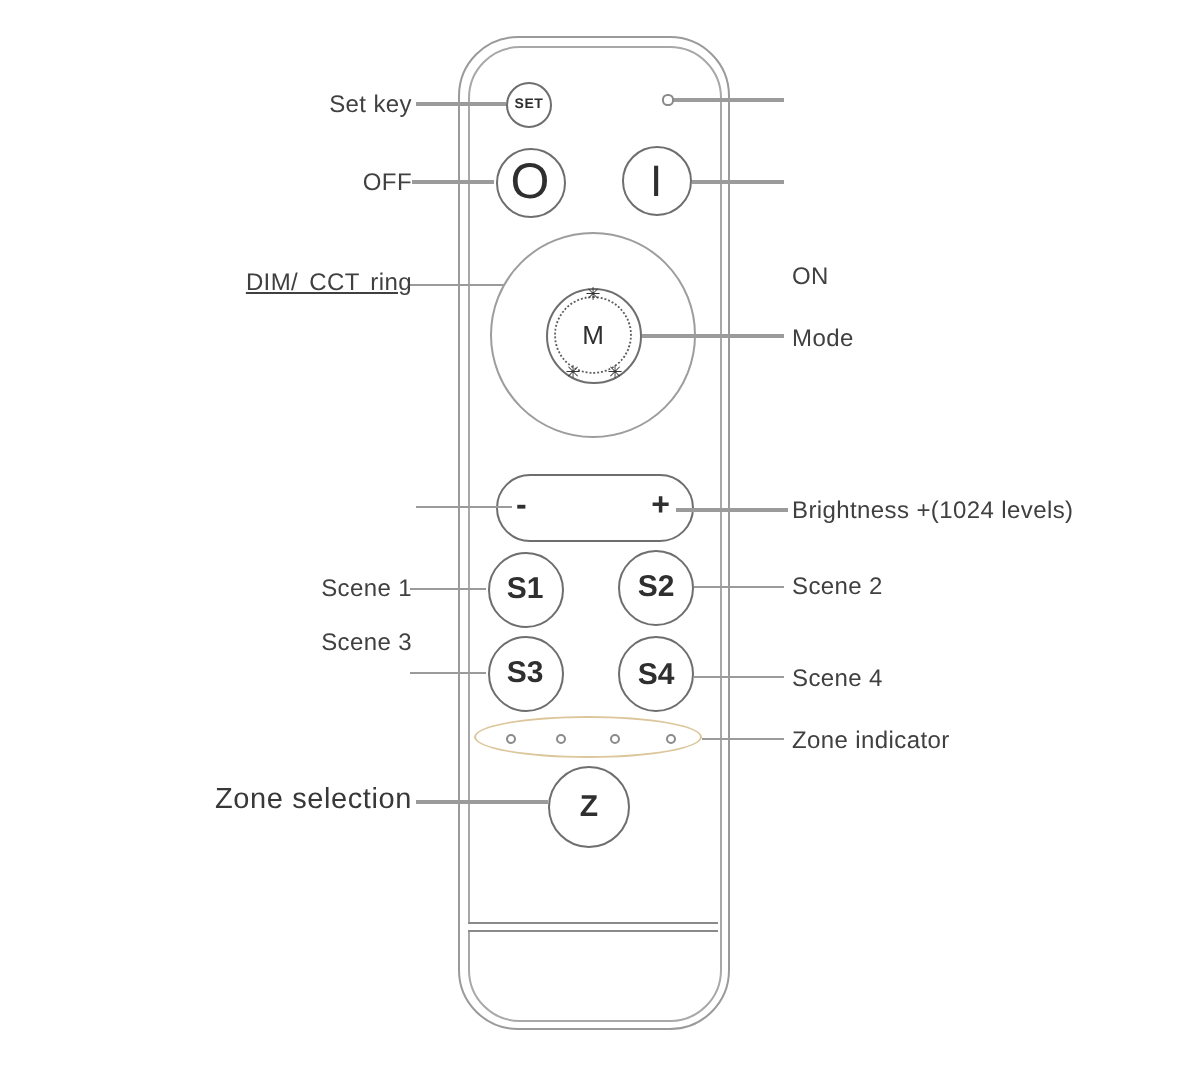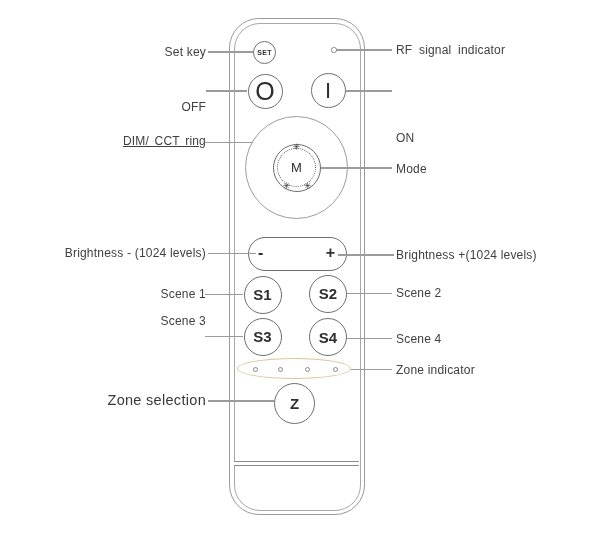--- a/index.html
+++ b/index.html
@@ -92,21 +92,21 @@
   .ln-zonesel{top:400px;left:208px;width:66px;}
   
   .lbl{
     position:absolute;font-size:12px;white-space:nowrap;transform:translateY(-50%);
     letter-spacing:.2px;color:#404040;z-index:6;
   }
   .lbl-l{right:394px;text-align:right;}
   .lbl-r{left:396px;text-align:left;}
   .lbl-setkey{top:52px;}
   .lbl-rf{top:49.5px;word-spacing:3px;}
-  .lbl-off{top:90.5px;margin-top:16px;}
+  .lbl-off{top:90.5px;}
   .lbl-on{top:90px;margin-top:48px;}
   .lbl-dim{top:141px;word-spacing:2px;text-decoration:underline;}
   .lbl-mode{top:168.5px;}
   .lbl-brminus{top:253px;}
   .lbl-brplus{top:255px;}
   .lbl-s1{top:294px;}
   .lbl-s2{top:293px;}
   .lbl-s3{top:321px;}
   .lbl-s4{top:339px;}
   .lbl-zoneind{top:369.5px;}
@@ -163,26 +163,24 @@
   <div class="ln ln-brminus"></div>
   <div class="ln ln-brplus"></div>
   <div class="ln ln-s1"></div>
   <div class="ln ln-s2"></div>
   <div class="ln ln-s3"></div>
   <div class="ln ln-s4"></div>
   <div class="ln ln-zoneind"></div>
   <div class="ln ln-zonesel"></div>
 
   <div class="lbl lbl-l lbl-setkey">Set key</div>
-  <div class="lbl lbl-r lbl-rf">RF signal indicator</div>
   <div class="lbl lbl-l lbl-off">OFF</div>
   <div class="lbl lbl-r lbl-on">ON</div>
   <div class="lbl lbl-l lbl-dim">DIM/ CCT ring</div>
   <div class="lbl lbl-r lbl-mode">Mode</div>
-  <div class="lbl lbl-l lbl-brminus">Brightness - (1024 levels)</div>
   <div class="lbl lbl-r lbl-brplus">Brightness +(1024 levels)</div>
   <div class="lbl lbl-l lbl-s1">Scene 1</div>
   <div class="lbl lbl-r lbl-s2">Scene 2</div>
   <div class="lbl lbl-l lbl-s3">Scene 3</div>
   <div class="lbl lbl-r lbl-s4">Scene 4</div>
   <div class="lbl lbl-r lbl-zoneind">Zone indicator</div>
   <div class="lbl-zonesel-block">
     <div class="lbl-zonesel-main">Zone selection</div>
   </div>
 

